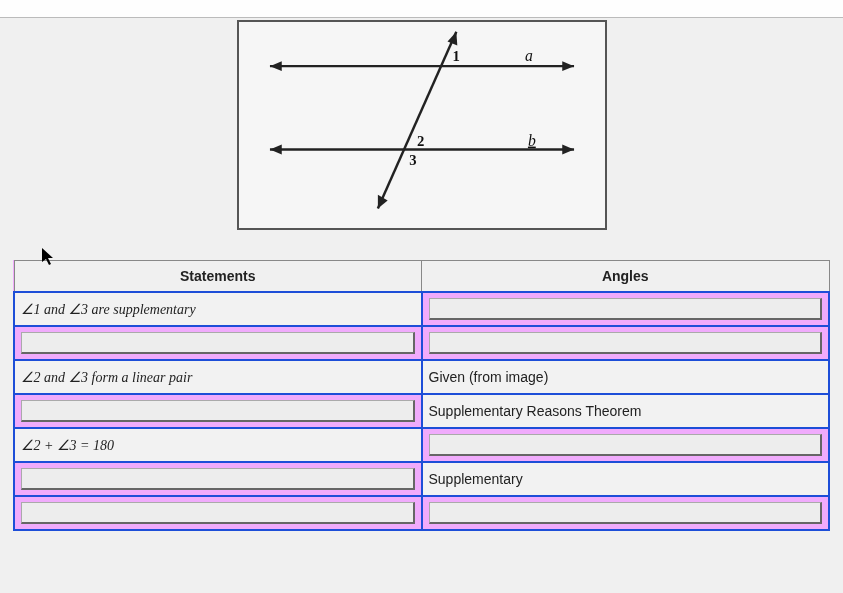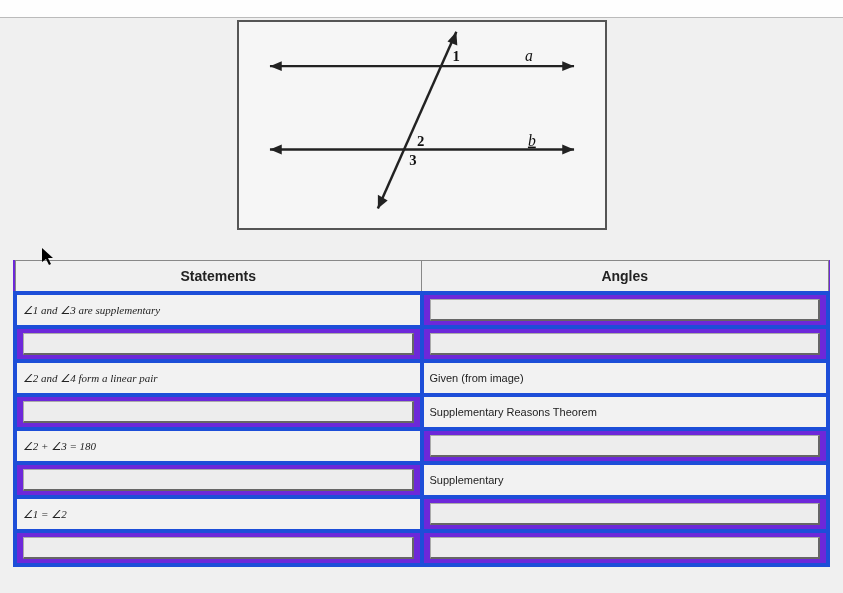--- a/index.html
+++ b/index.html
@@ -43,35 +43,35 @@
       position: absolute;
       top: 248px;
       left: 42px;
       font-size: 16px;
       color: #000;
     }
     .proof-table {
       width: calc(100% - 26px);
       margin: 30px 13px 0 13px;
       border-collapse: collapse;
-      background: #6d28d9;
+      background: #f0abfc;
     }
     .proof-table th {
       border: 1px solid #888;
       padding: 7px 6px;
       font-weight: bold;
       font-size: 14px;
       text-align: center;
       background: #f0f0f0;
       color: #222;
     }
     .proof-table td {
-      border: 4px solid #1d4ed8;
+      border: 2px solid #1d4ed8;
       padding: 4px 6px;
-      font-size: 11px;
+      font-size: 14px;
       color: #222;
       height: 34px;
       vertical-align: middle;
       width: 50%;
     }
     .filled {
       background: #f2f2f2;
     }
     .blank-input {
       display: block;
@@ -143,21 +143,21 @@
       <tr>
         <td>
             <span class="blank-input"></span>
           </td>
         <td>
             <span class="blank-input"></span>
           </td>
       </tr>
 
       <tr>
-        <td class="filled"><span class="math">∠2 and ∠4 form a linear pair</span></td>
+        <td class="filled"><span class="math">∠2 and ∠3 form a linear pair</span></td>
         <td class="filled"><span>Given (from image)</span></td>
       </tr>
 
       <tr>
         <td>
             <span class="blank-input"></span>
           </td>
         <td class="filled"><span>Supplementary Reasons Theorem</span></td>
       </tr>
 
@@ -168,26 +168,20 @@
           </td>
       </tr>
 
       <tr>
         <td>
             <span class="blank-input"></span>
           </td>
         <td class="filled"><span>Supplementary</span></td>
       </tr>
 
-      <tr>
-        <td class="filled"><span class="math">∠1 = ∠2</span></td>
-        <td>
-            <span class="blank-input"></span>
-          </td>
-      </tr>
 
       <tr>
         <td>
             <span class="blank-input"></span>
           </td>
         <td>
             <span class="blank-input"></span>
           </td>
       </tr>
     </tbody>

